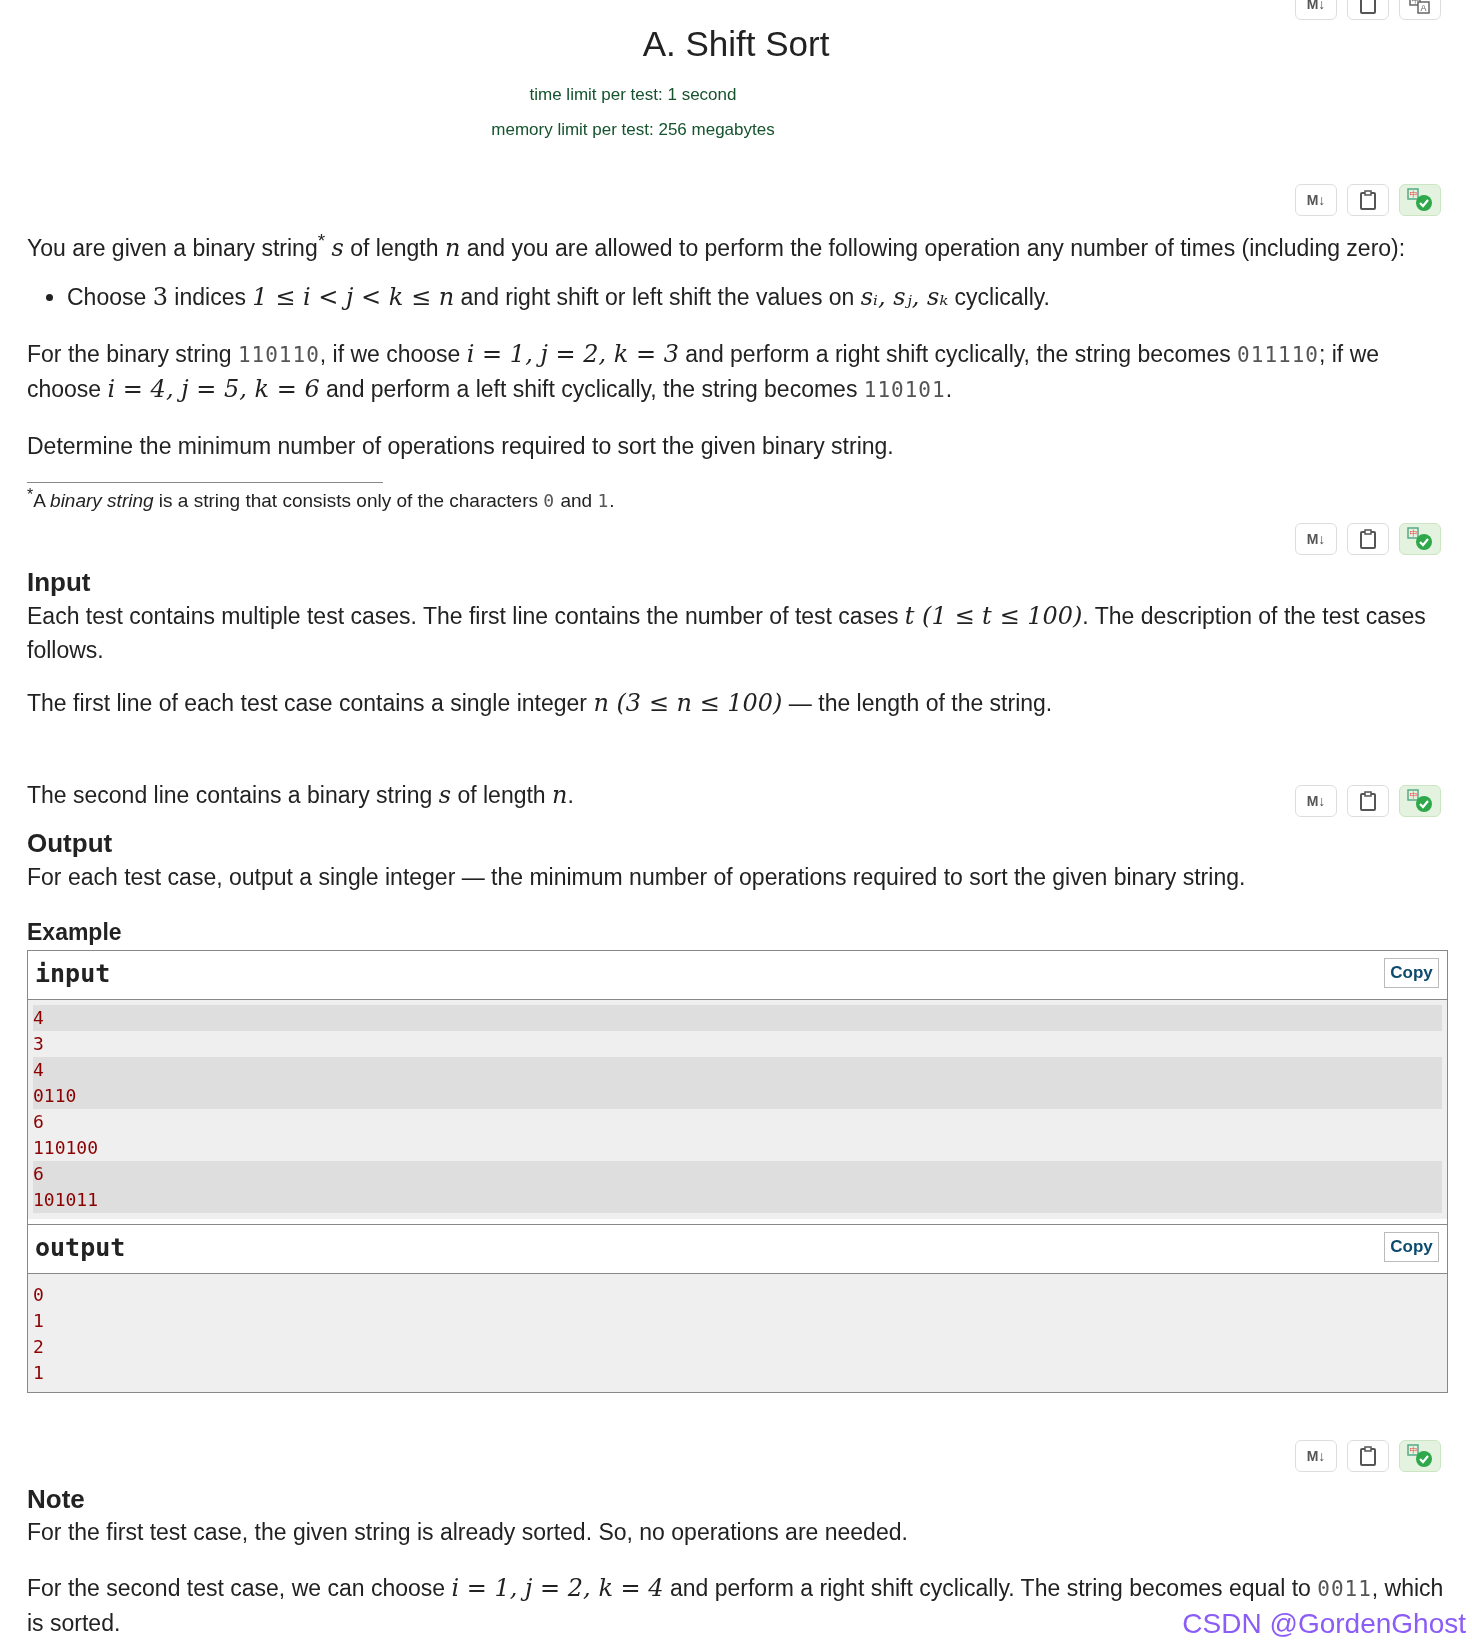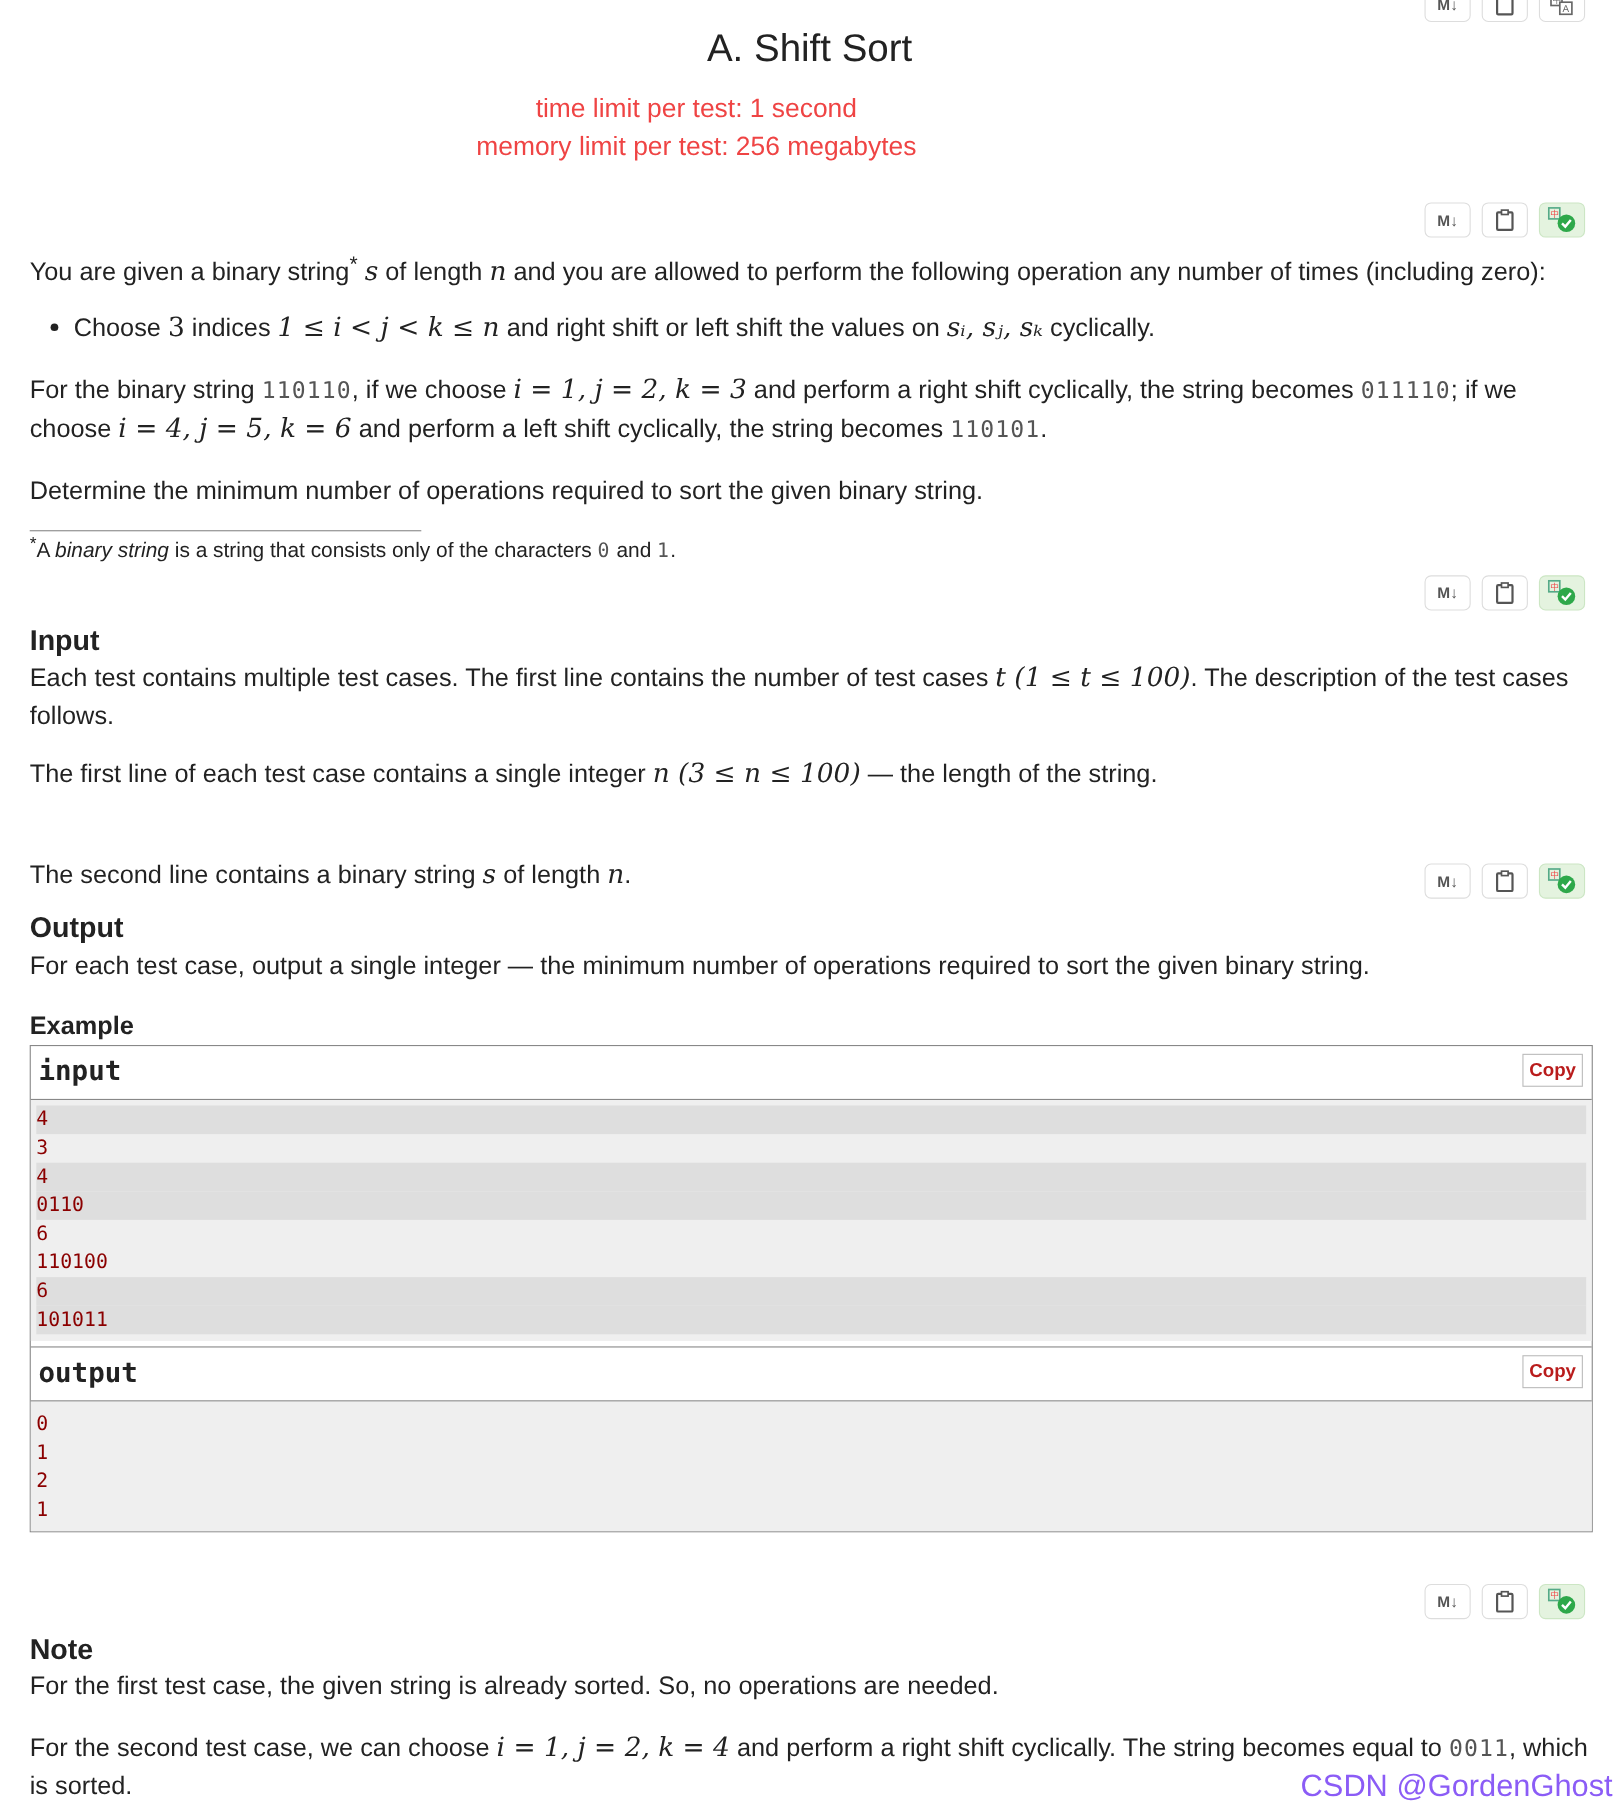--- a/index.html
+++ b/index.html
@@ -1,37 +1,37 @@
 <!DOCTYPE html>
 <html><head>
 <meta charset="utf-8">
 <style>
   html, body { margin:0; padding:0; background:#fff; }
   body { width:1472px; height:1652px; overflow:hidden; position:relative;
          font-family:"Liberation Sans", sans-serif; color:#222; }
   .abs { position:absolute; }
   .title { left:0; width:1472px; top:24px; text-align:center; font-size:35px; color:#222; }
-  .limit { left:0; width:1266px; text-align:center; font-size:24px; color:#ef4444; }
+  .limit { left:0; width:1266px; text-align:center; font-size:17px; color:#14532d; }
   .p { left:27px; right:20px; font-size:23px; line-height:34px; color:#222; }
   .h { left:27px; font-size:26px; font-weight:bold; color:#222; }
   .math { font-family:"DejaVu Serif", serif; font-style:italic; font-size:24px; }
   .num { font-family:"DejaVu Serif", serif; font-style:normal; font-size:24px; }
   .mono { font-family:"DejaVu Sans Mono", monospace; color:#555; font-size:21px; letter-spacing:1px; }
   .toolbar { display:flex; gap:10px; }
   .tbtn { width:42px; height:32px; border:1px solid #ddd; border-radius:6px; background:#fff;
           display:flex; align-items:center; justify-content:center; box-sizing:border-box; }
   .tbtn.green { background:#e4f3df; border-color:#cce6c4; }
   .md { font-family:"Liberation Sans", sans-serif; font-weight:bold; font-size:14px; color:#555; }
   .footline { left:27px; width:356px; top:482px; height:1px; background:#888; }
   .sample { left:27px; width:1421px; border:1px solid #888; box-sizing:border-box; background:#fff; }
   .sample-head { height:48px; border-bottom:1px solid #888; position:relative; }
   .sample-title { position:absolute; left:7px; top:8px; font-family:"DejaVu Sans Mono", monospace;
                   font-weight:bold; font-size:25px; color:#222; }
   .copy { position:absolute; right:8px; top:7px; width:55px; height:30px; border:1px solid #bbb;
-          background:#fff; font-size:17px; font-weight:bold; color:#b91c1c; display:flex;
+          background:#fff; font-size:17px; font-weight:bold; color:#0c4a6e; display:flex;
           align-items:center; justify-content:center; box-sizing:border-box; }
   .sample-body { background:#efefef; padding:5px 5px 6px 5px; }
   .line { font-family:"DejaVu Sans Mono", monospace; font-size:18px; color:#8b0000;
           height:26px; line-height:26px; padding-left:0; }
   .line.odd { background:#dedede; }
   .watermark { right:6px; top:1608px; font-size:28px; color:#8b5cf6; font-family:"Liberation Sans", sans-serif; }
   ul { margin:0; padding-left:40px; }
 </style>
 </head>
 <body>

